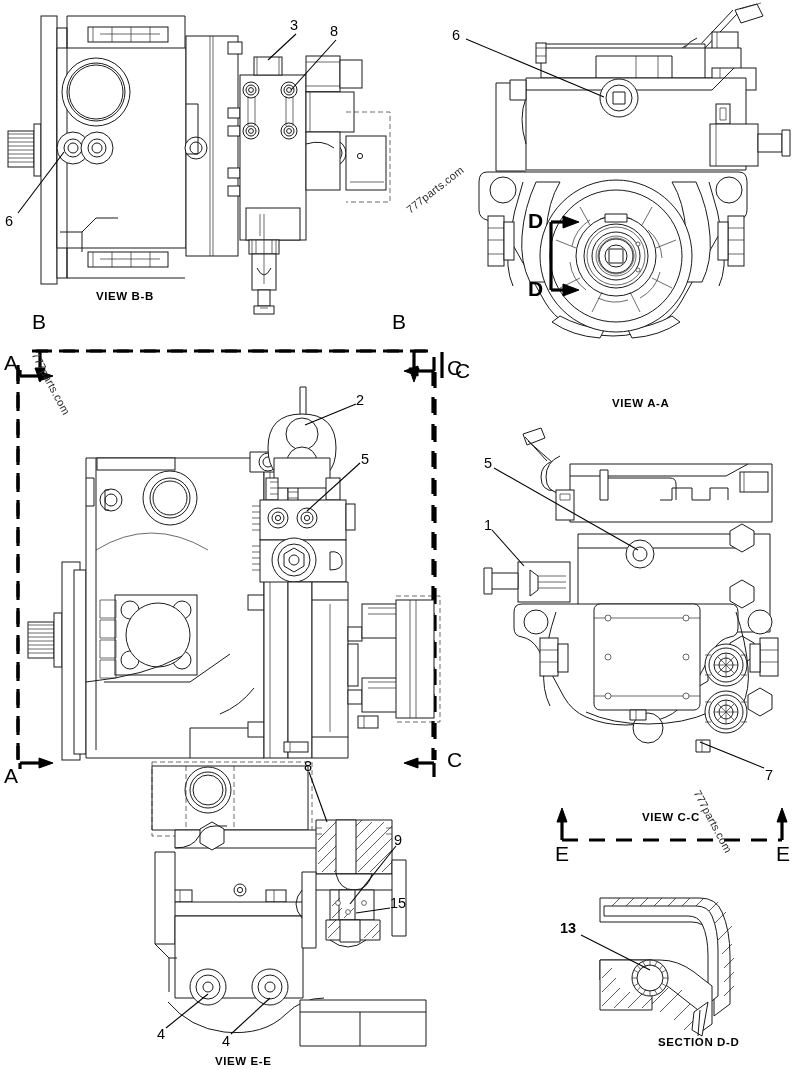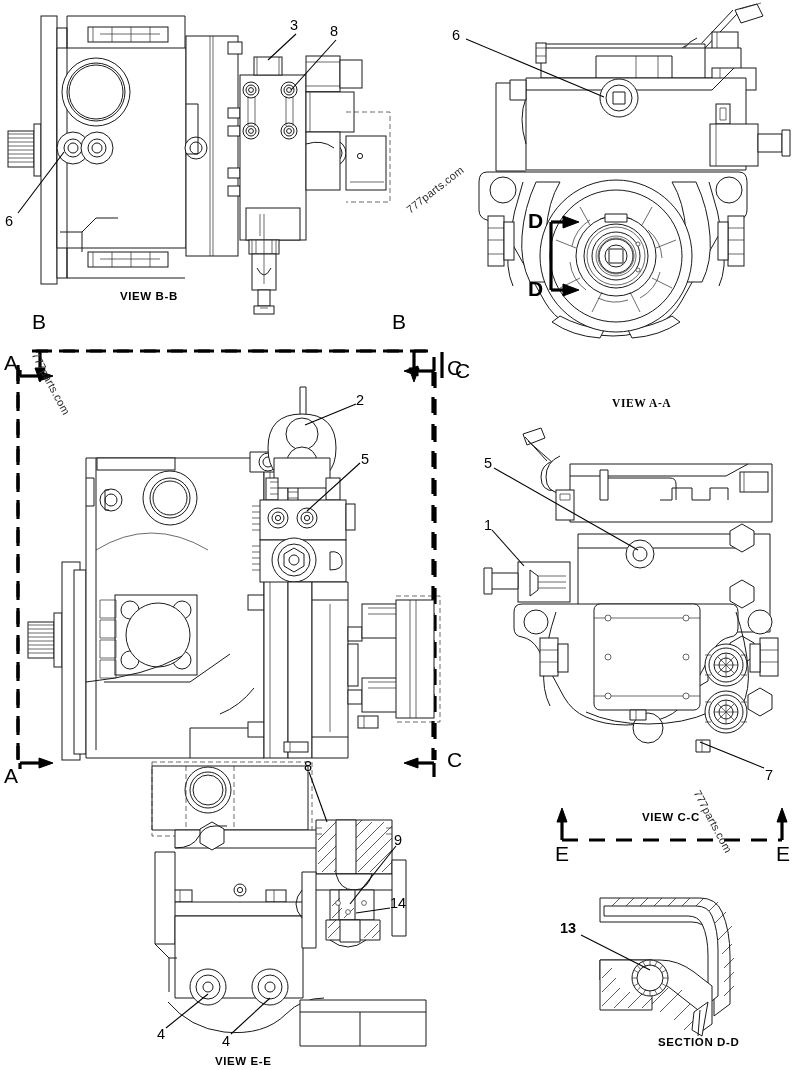--- a/index.html
+++ b/index.html
@@ -577,22 +577,22 @@
         <path d="M563 284 l16 6 l-16 6z"></path>
     <path class="arrw" d="M551 222 v68"></path>
   </g>
 
   <g stroke="#000" fill="none">
     <path class="arrw" d="M442 352 v26 M442 352 h0"></path>
   </g>
 
 </svg>
 
-<div class="vlabel" style="left:120px;top:290px;">VIEW B-B</div>
-<div class="vlabel" style="left:612px;top:397px;font-family:Liberation Serif, serif;">VIEW A-A</div>
+<div class="vlabel" style="left:96px;top:290px;">VIEW B-B</div>
+<div class="vlabel" style="left:612px;top:397px;">VIEW A-A</div>
 <div class="vlabel" style="left:642px;top:811px;">VIEW C-C</div>
 <div class="vlabel" style="left:215px;top:1055px;">VIEW E-E</div>
 <div class="vlabel" style="left:658px;top:1036px;">SECTION D-D</div>
 
 <div class="secletter" style="left:32px;top:311px;">B</div>
 <div class="secletter" style="left:392px;top:311px;">B</div>
 <div class="secletter" style="left:4px;top:352px;">A</div>
 <div class="secletter" style="left:447px;top:357px;">C</div>
 <div class="secletter" style="left:4px;top:765px;">A</div>
 <div class="secletter" style="left:447px;top:749px;">C</div>
@@ -606,21 +606,21 @@
 <div class="callout" style="left:330px;top:24px;">8</div>
 <div class="callout" style="left:5px;top:214px;">6</div>
 <div class="callout" style="left:452px;top:28px;">6</div>
 <div class="callout" style="left:356px;top:393px;">2</div>
 <div class="callout" style="left:361px;top:452px;">5</div>
 <div class="callout" style="left:484px;top:456px;">5</div>
 <div class="callout" style="left:484px;top:518px;">1</div>
 <div class="callout" style="left:765px;top:768px;">7</div>
 <div class="callout" style="left:304px;top:759px;">8</div>
 <div class="callout" style="left:394px;top:833px;">9</div>
-<div class="callout" style="left:390px;top:896px;">14</div>
+<div class="callout" style="left:390px;top:896px;">15</div>
 <div class="callout" style="left:157px;top:1027px;">4</div>
 <div class="callout" style="left:222px;top:1034px;">4</div>
 <div class="callout" style="left:560px;top:921px;font-weight:bold;">13</div>
 
 <div class="wm" style="left:404px;top:206px;transform:rotate(-38deg);transform-origin:0 0;">777parts.com</div>
 <div class="wm" style="left:40px;top:350px;transform:rotate(62deg);transform-origin:0 0;">777parts.com</div>
 <div class="wm" style="left:702px;top:788px;transform:rotate(62deg);transform-origin:0 0;">777parts.com</div>
 
 </div>
 

